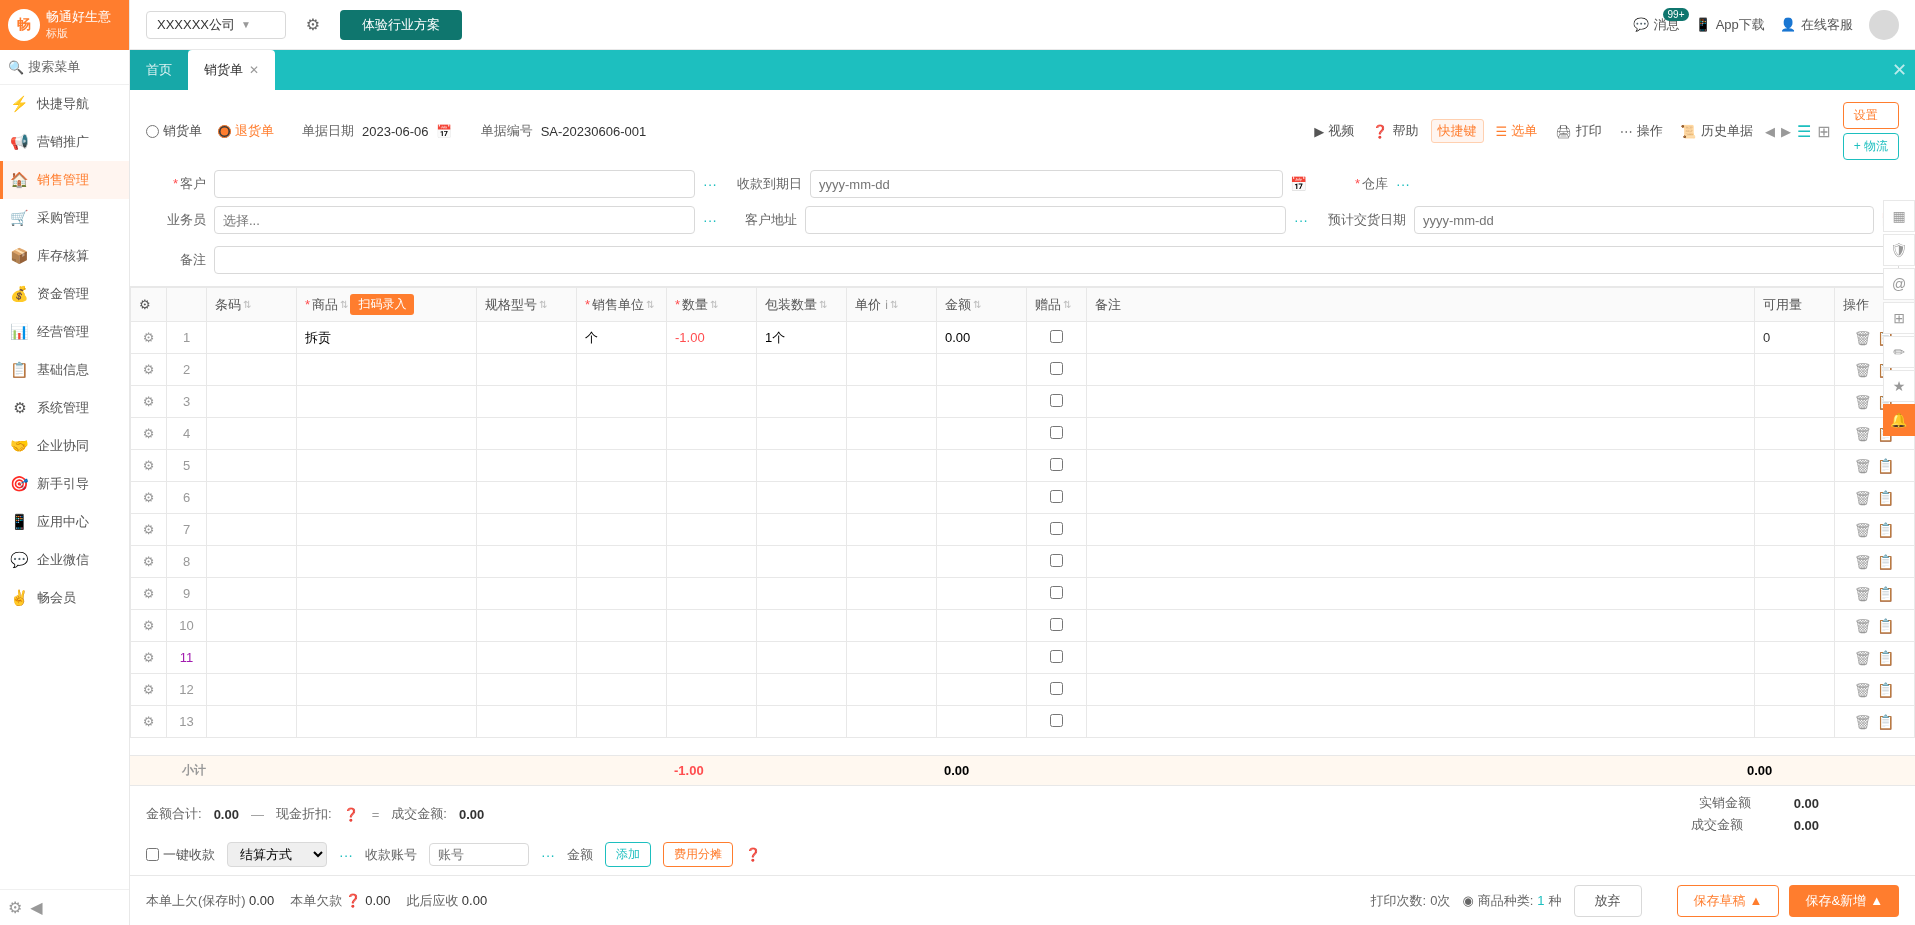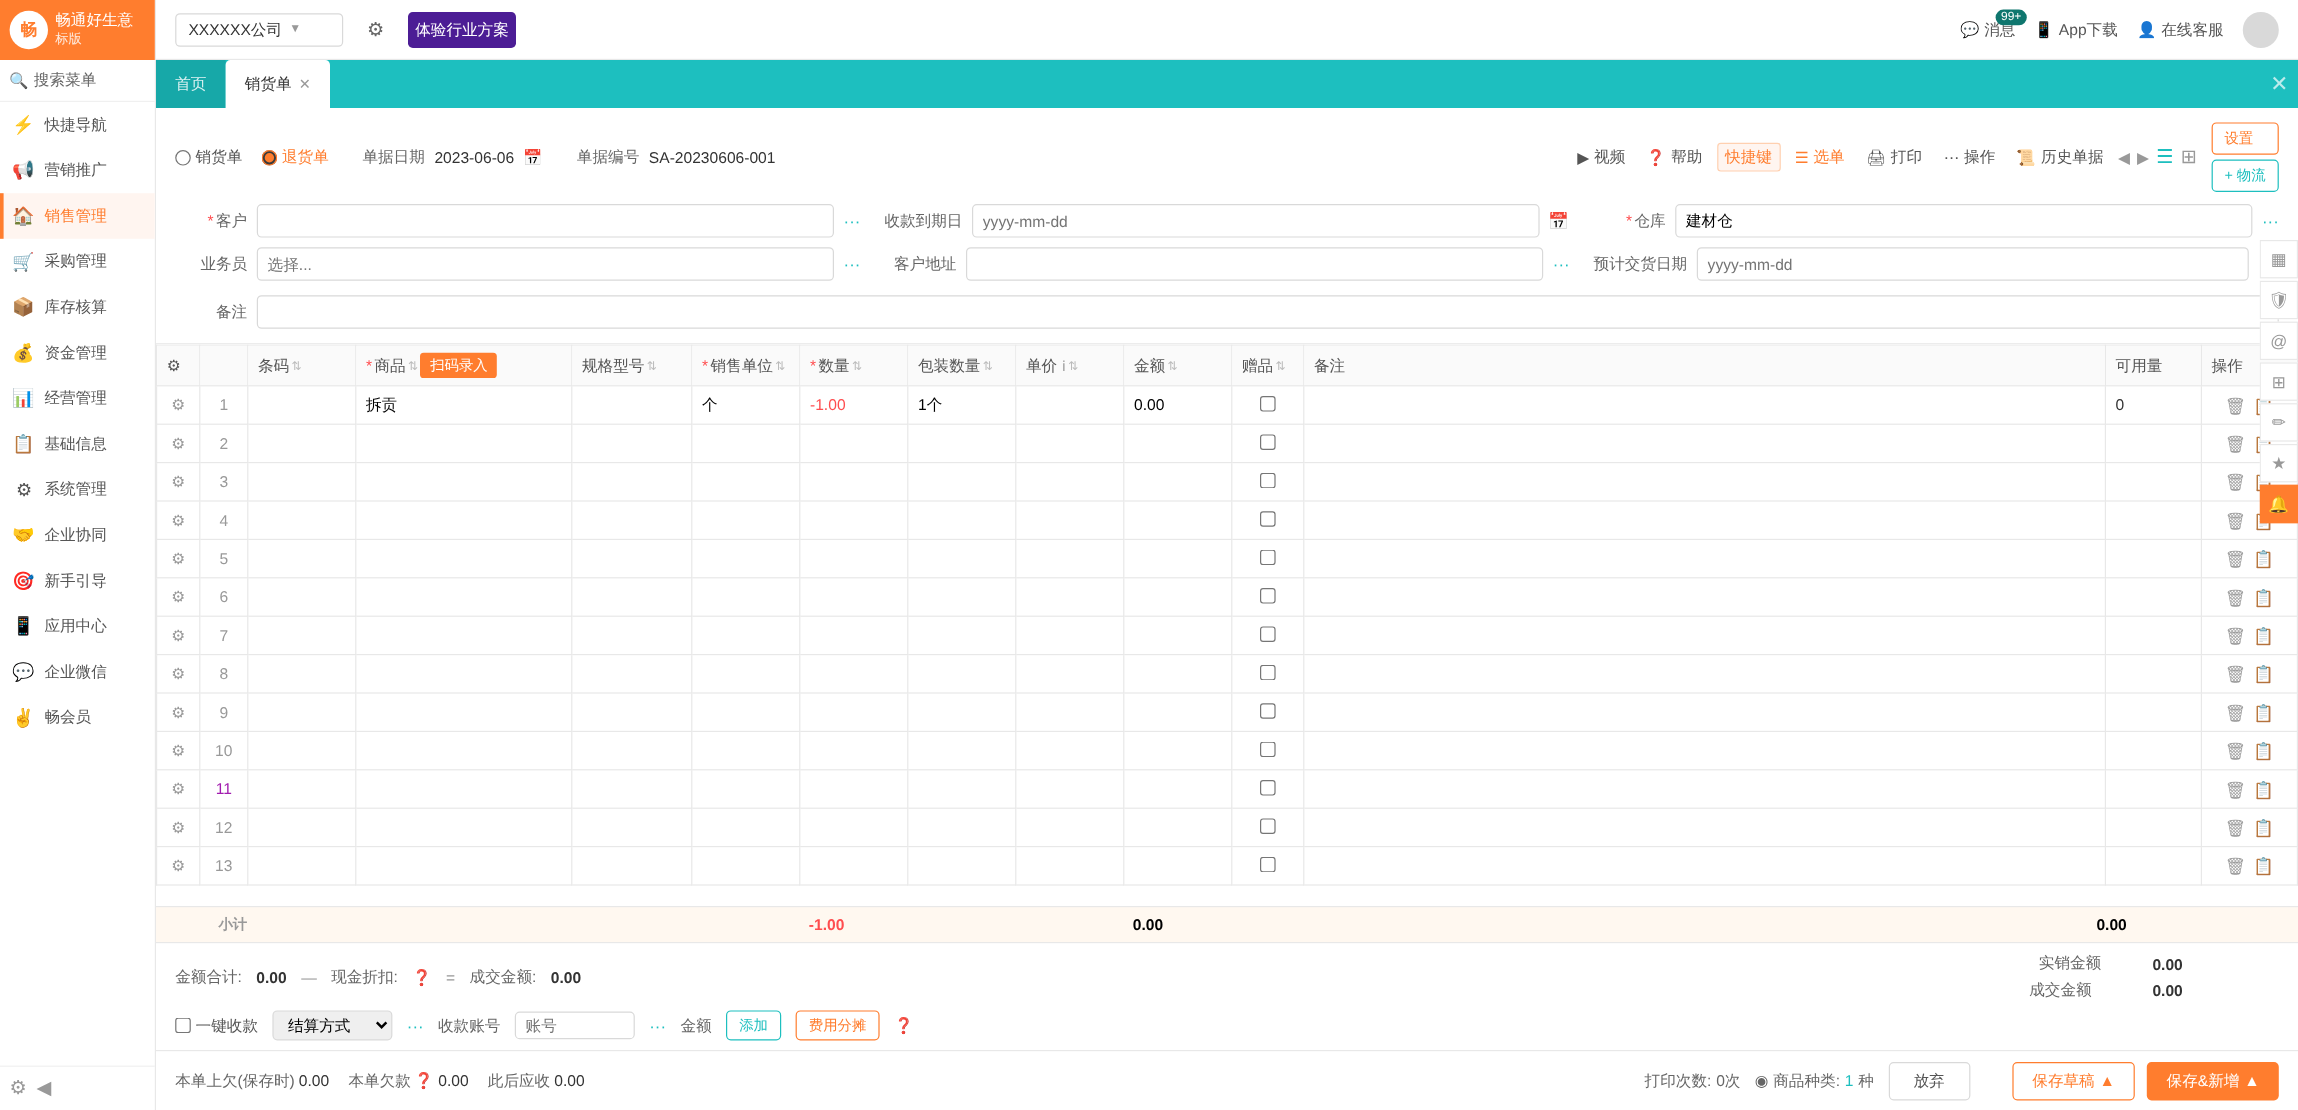--- a/index.html
+++ b/index.html
@@ -19,21 +19,21 @@
     .sidebar-bottom-icon { color: #999; cursor: pointer; font-size: 16px; }
 
     
     .main { flex: 1; display: flex; flex-direction: column; height: 925px; overflow: hidden; }
 
     
     .topbar { height: 50px; background: #fff; display: flex; align-items: center; padding: 0 16px; border-bottom: 1px solid #e8e8e8; gap: 12px; }
     .company-select { display: flex; align-items: center; gap: 6px; border: 1px solid #d9d9d9; border-radius: 4px; padding: 4px 10px; cursor: pointer; min-width: 140px; color: #333; }
     .company-select-arrow { color: #999; font-size: 10px; }
     .gear-btn { width: 30px; height: 30px; display: flex; align-items: center; justify-content: center; cursor: pointer; color: #666; font-size: 16px; }
-    .trial-btn { background: #4c1d95; color: #fff; border: none; border-radius: 4px; padding: 6px 6px; cursor: pointer; font-size: 13px; }
+    .trial-btn { background: #0f766e; color: #fff; border: none; border-radius: 4px; padding: 6px 22px; cursor: pointer; font-size: 13px; }
     .topbar-right { margin-left: auto; display: flex; align-items: center; gap: 16px; }
     .topbar-msg { display: flex; align-items: center; gap: 4px; cursor: pointer; color: #555; position: relative; }
     .badge { background: #0f766e; color: #fff; border-radius: 10px; font-size: 10px; padding: 1px 5px; position: absolute; top: -8px; right: -10px; margin-left: 44px; }
     .topbar-action { display: flex; align-items: center; gap: 4px; cursor: pointer; color: #555; }
     .avatar { width: 30px; height: 30px; background: #d9d9d9; border-radius: 50%; }
 
     
     .tabbar { height: 40px; background: #1dbfbf; display: flex; align-items: center; padding: 0 0 0 0; }
     .tab { padding: 0 16px; height: 40px; display: flex; align-items: center; cursor: pointer; color: rgba(255,255,255,0.85); font-size: 13px; gap: 6px; }
     .tab.active { background: #fff; color: #333; border-radius: 4px 4px 0 0; }
@@ -298,23 +298,20 @@
         <div class="field-group">
           <span class="field-label">收款到期日</span>
           <div style="flex:1; border:1px solid #d9d9d9; border-radius:4px; height:28px; background:#fff; display:flex; align-items:center; padding:0 8px;">
             <input type="text" style="border: none; outline: none; flex: 1 1 0%; font-size: 13px; color: rgb(191, 191, 191);" placeholder="yyyy-mm-dd">
           </div>
           <span class="field-calendar">📅</span>
         </div>
 
         <div class="field-group">
           <span class="field-label field-label-required">仓库</span>
-          <div style="flex:1; border:1px solid #d9d9d9; border-radius:4px; height:28px; background:#fff; display:flex; align-items:center; padding:0 8px;">
-            <span>建材仓</span>
-          </div>
           <span class="field-dots">···</span>
         </div>
 
         <div class="field-group">
           <span class="field-label">业务员</span>
           <div style="flex:1; border:1px solid #d9d9d9; border-radius:4px; height:28px; background:#fff; display:flex; align-items:center; padding:0 8px;">
             <input type="text" style="border: none; outline: none; flex: 1 1 0%; font-size: 13px; color: rgb(191, 191, 191);" placeholder="选择...">
           </div>
           <span class="field-dots">···</span>
         </div>

